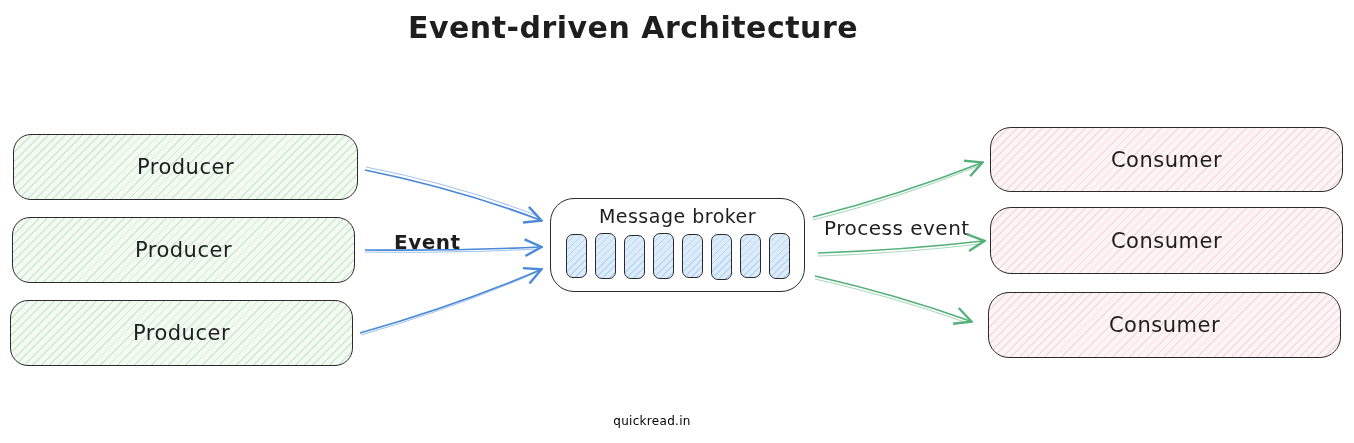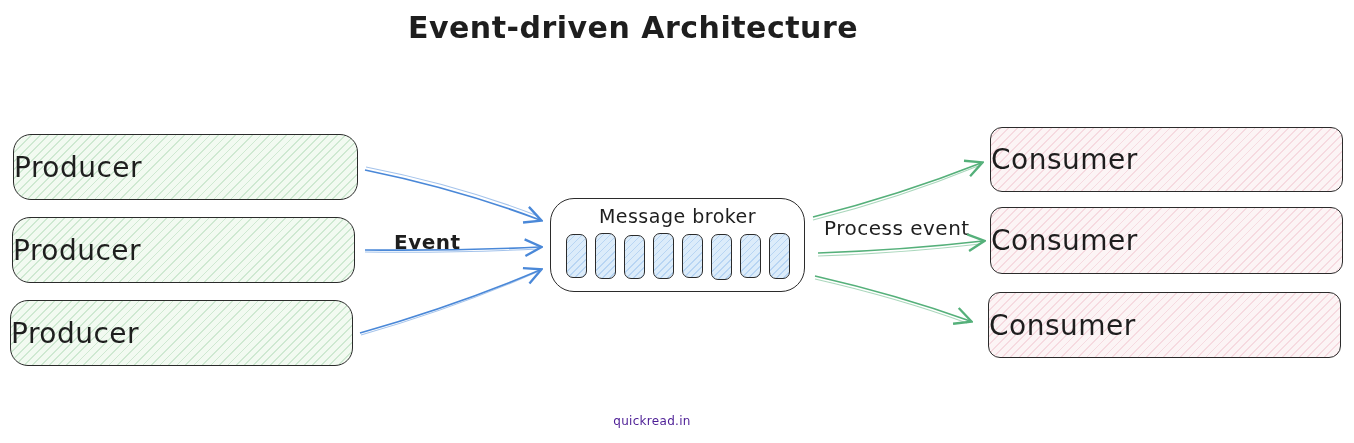--- a/index.html
+++ b/index.html
@@ -26,34 +26,34 @@
     letter-spacing: 0.5px;
     white-space: nowrap;
     color: var(--text, #1e1e1e);
   }
   .node {
     position: absolute;
     border: 1.7px solid var(--stroke, #2b2b2b);
     box-sizing: border-box;
     display: flex;
     align-items: center;
-    justify-content: flex-start;
-    font-size: 28px;
+    justify-content: center;
+    font-size: 21px;
     letter-spacing: 0.5px;
   }
   .producer {
     border-radius: 18px;
     background:
       repeating-linear-gradient(135deg,
         var(--producer_hatch_rgba, rgba(140,200,150,0.35)) 0 1.2px,
         transparent 1.2px 6px),
       var(--producer_fill, #f2faf1);
   }
   .consumer {
-    border-radius: 12px;
+    border-radius: 21px;
     background:
       repeating-linear-gradient(135deg,
         var(--consumer_hatch_rgba, rgba(235,170,185,0.35)) 0 1.2px,
         transparent 1.2px 6px),
       var(--consumer_fill, #fcf4f5);
   }
   #producer-1 { left: 13px;  top: 134px; width: 345px; height: 66px; }
   #producer-2 { left: 12px;  top: 217px; width: 343px; height: 66px; }
   #producer-3 { left: 10px;  top: 300px; width: 343px; height: 66px; }
   #consumer-1 { left: 990px; top: 127px; width: 353px; height: 65px; }
@@ -105,21 +105,21 @@
   }
   #event-label { left: 394px; top: 230px; font-weight: bold; }
   #process-event-label { left: 824px; top: 216px; text-align: center; }
   .watermark {
     position: absolute;
     left: 652px;
     top: 414px;
     transform: translateX(-50%);
     font-size: 12px;
     letter-spacing: 0.3px;
-    color: #4c1d95;
+    color: #000000;
   }
   #edges-layer {
     position: absolute;
     left: 0; top: 0;
     width: 1354px;
     height: 443px;
     pointer-events: none;
   }
   .edge-main { fill: none; stroke-width: 1.7px; }
   .edge-echo { fill: none; stroke-width: 1.1px; opacity: 0.5; }

